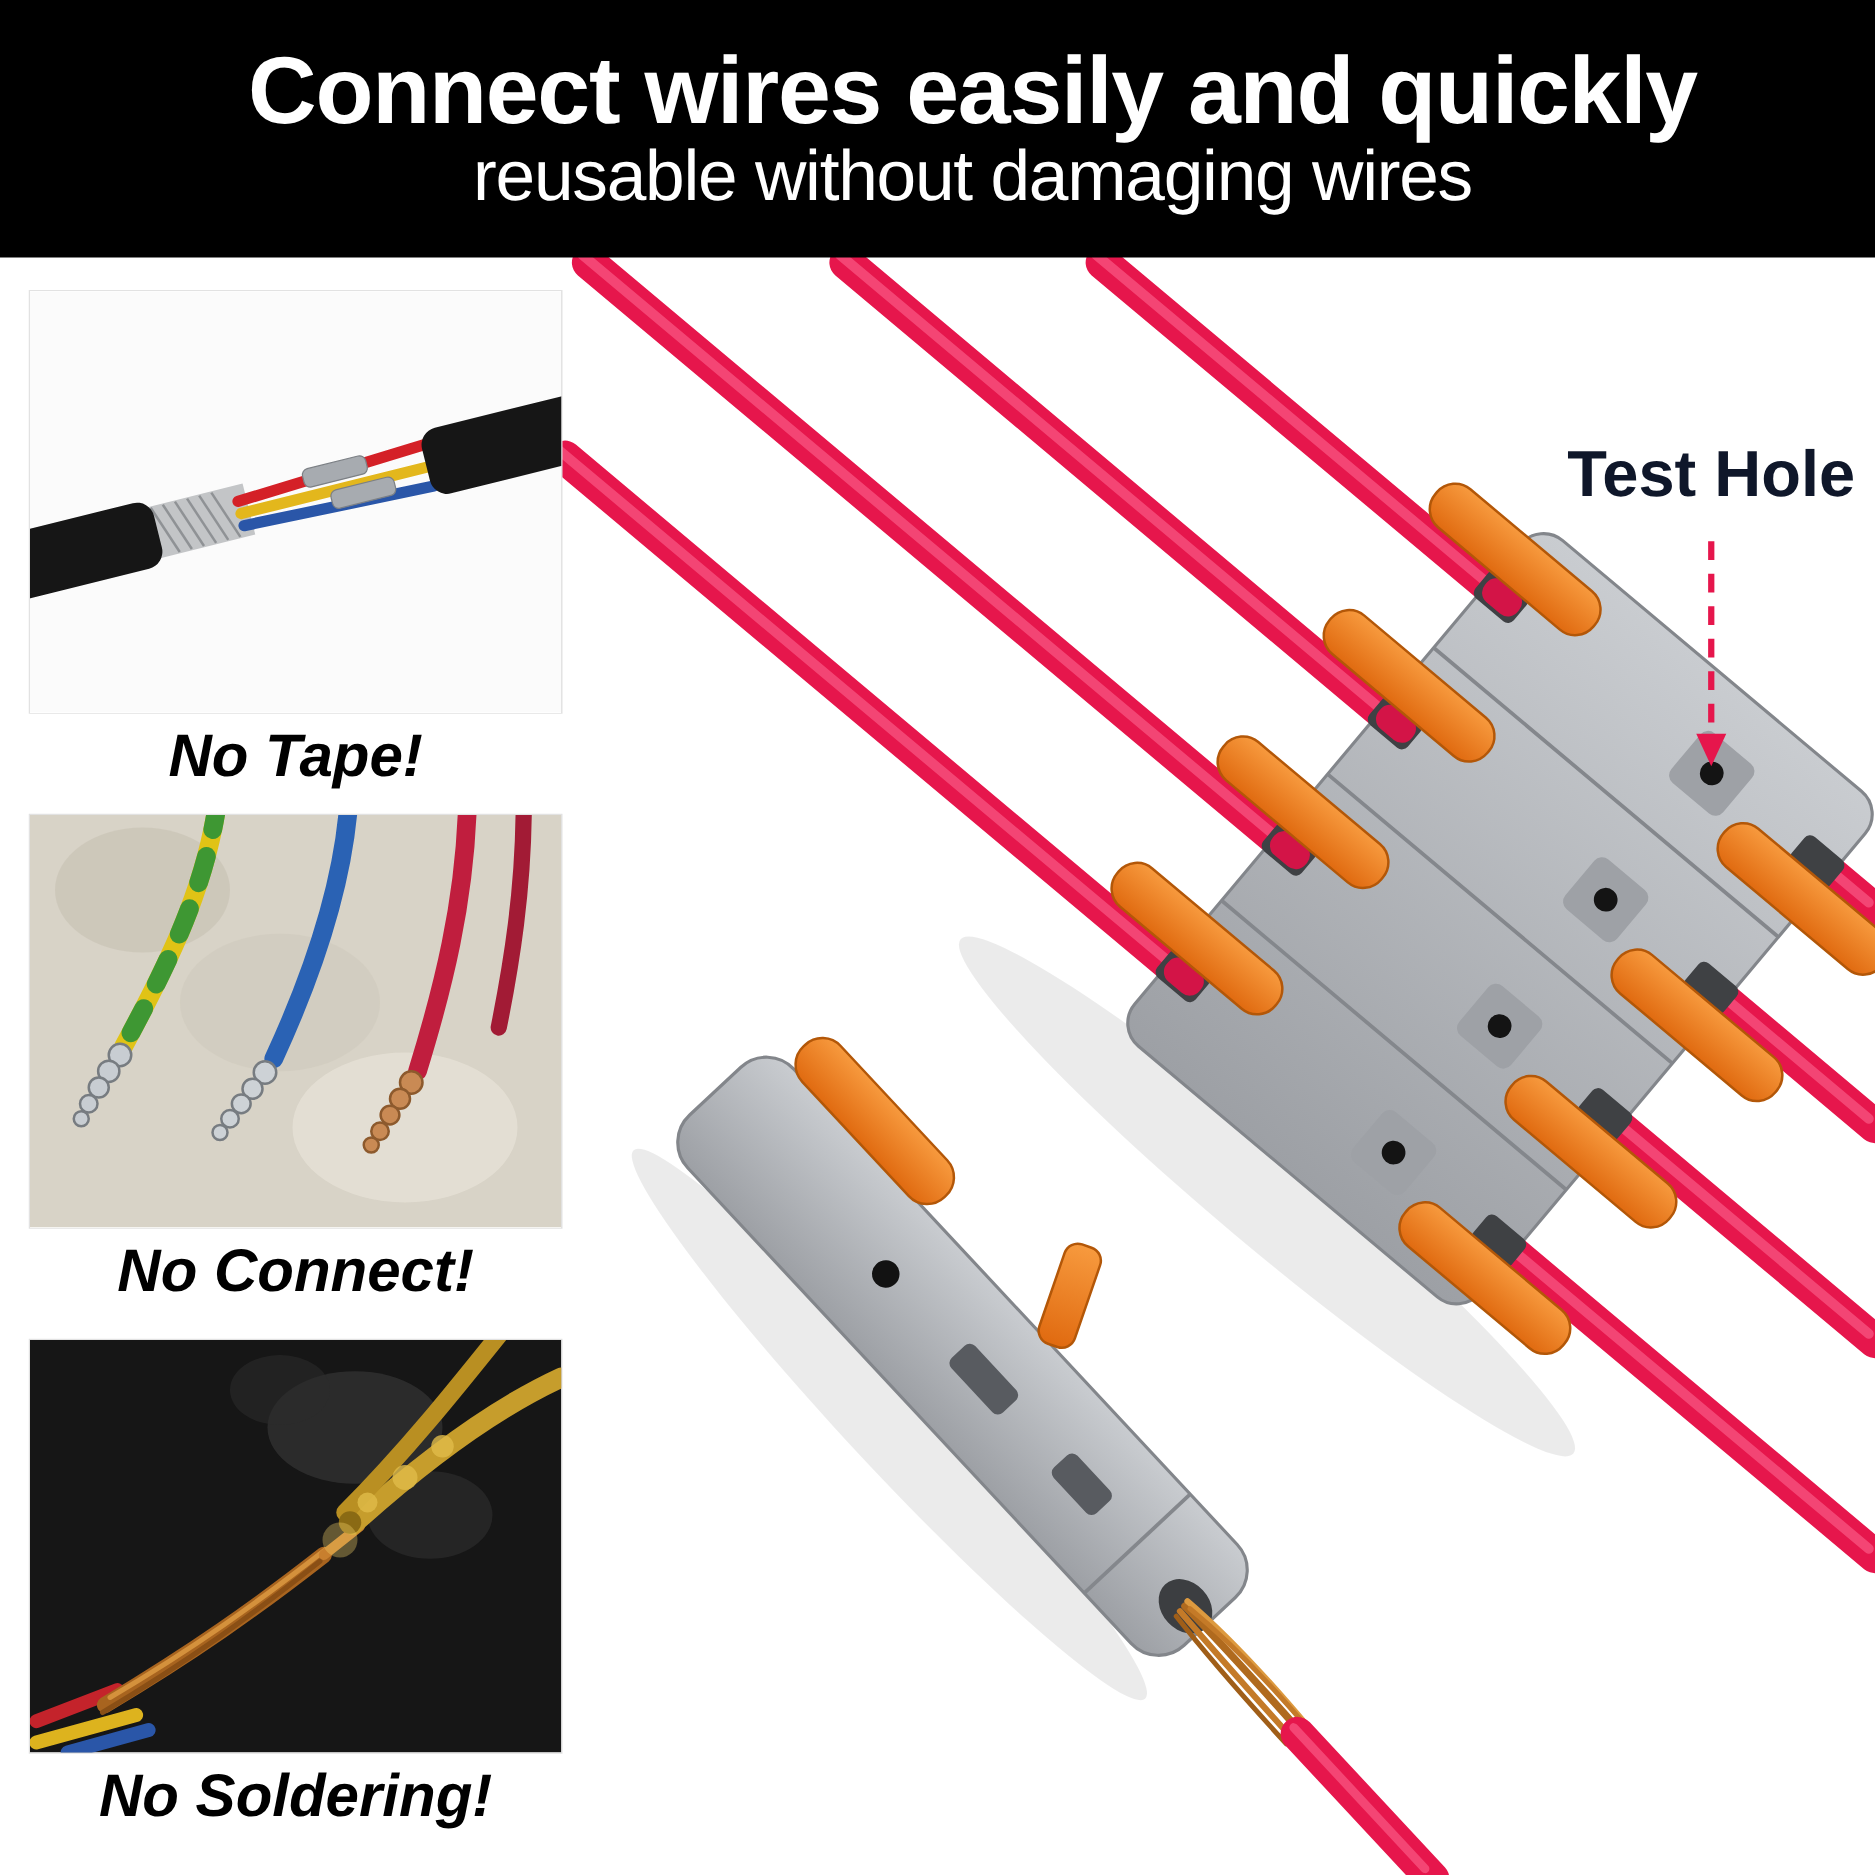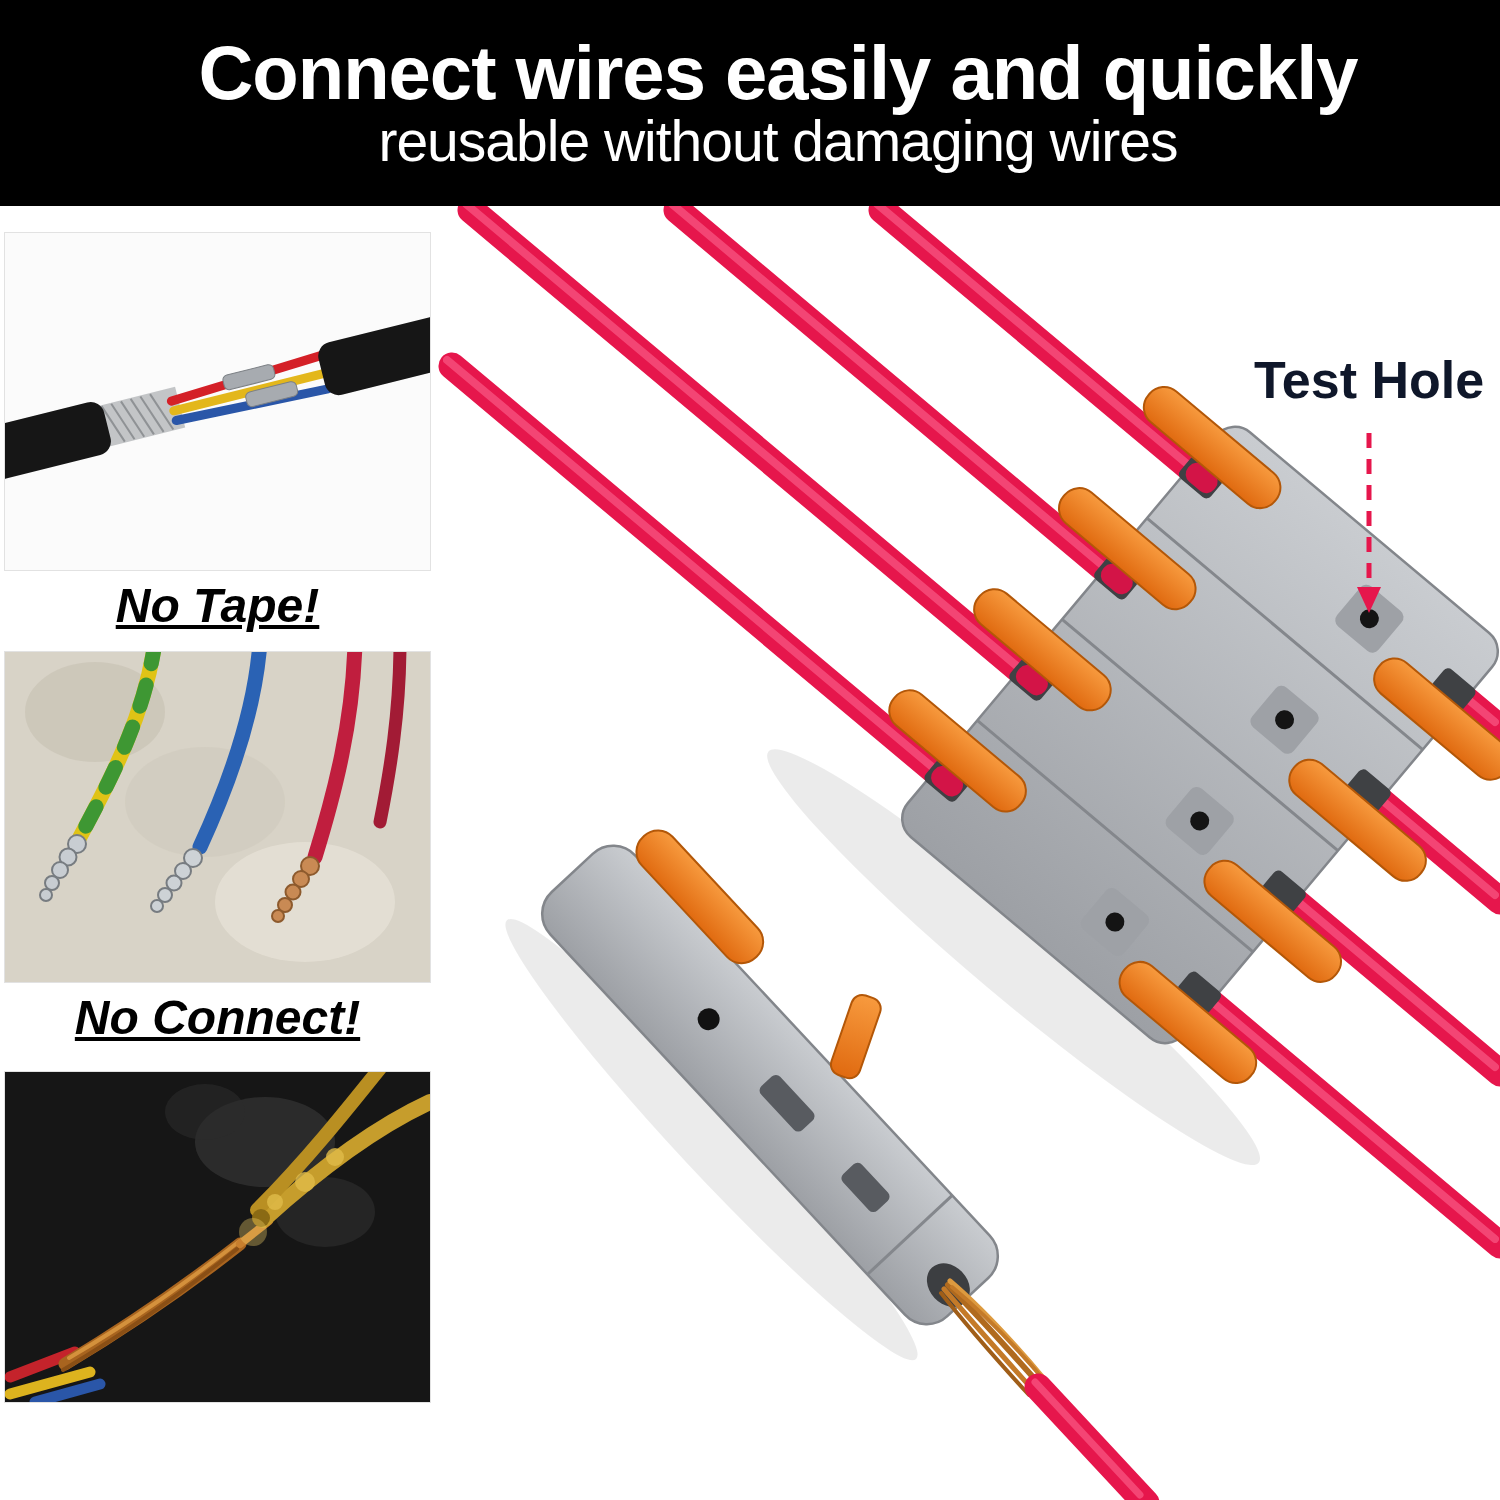--- a/index.html
+++ b/index.html
@@ -8,21 +8,21 @@
   
   .banner{position:absolute;top:0;left:0;width:1500px;height:206px;background:#000;
           display:flex;flex-direction:column;align-items:center;justify-content:center;z-index:3;padding-left:28px;}
   .banner-title{color:#fff;font-size:76px;font-weight:bold;line-height:1.02;letter-spacing:-1px;}
   .banner-subtitle{color:#fff;font-size:57px;font-weight:normal;line-height:1.05;letter-spacing:-1px;}
 
   
   .scene{position:absolute;left:0;top:205px;z-index:1;}
 
   
-  .thumb{position:absolute;left:5px;width:425px;margin:0;z-index:2;text-decoration:underline;}
+  .thumb{position:absolute;left:24px;width:425px;margin:0;z-index:2;}
   .thumb svg{display:block;box-shadow:0 0 0 1px #e2e2e2;}
   .thumb figcaption{text-align:center;font-size:48px;font-weight:bold;font-style:italic;color:#000;padding-top:8px;}
   .t1{top:233px}.t2{top:652px}.t3{top:1072px}
 
   
   .test-hole-label{position:absolute;z-index:2;top:350px;left:1369px;transform:translateX(-50%);
                    font-size:52px;font-weight:bold;color:#0f172a;white-space:nowrap;}
 </style>
 </head>
 <body>
@@ -214,17 +214,18 @@
         <path d="M235,172 L264,149" stroke="#c87f2e" stroke-width="8"></path>
         <path d="M425,30 C360,60 300,110 258,148" stroke="#c69d2c" stroke-width="16"></path>
         <path d="M380,-10 C340,40 300,90 252,138" stroke="#b98f22" stroke-width="14"></path>
       </g>
       <circle cx="300" cy="110" r="10" fill="#e0bc4a" opacity="0.8"></circle>
       <circle cx="330" cy="85" r="9" fill="#e0bc4a" opacity="0.8"></circle>
       <circle cx="270" cy="130" r="8" fill="#e0bc4a" opacity="0.8"></circle>
       <circle cx="256" cy="146" r="9" fill="#8a6a14"></circle>
       <circle cx="248" cy="160" r="14" fill="#f5d36b" opacity="0.35"></circle>
     </svg>
+    <figcaption>No Soldering!</figcaption>
   </figure>
 
   <div class="test-hole-label">Test Hole</div>
 
 </div>
 
 </body></html>

